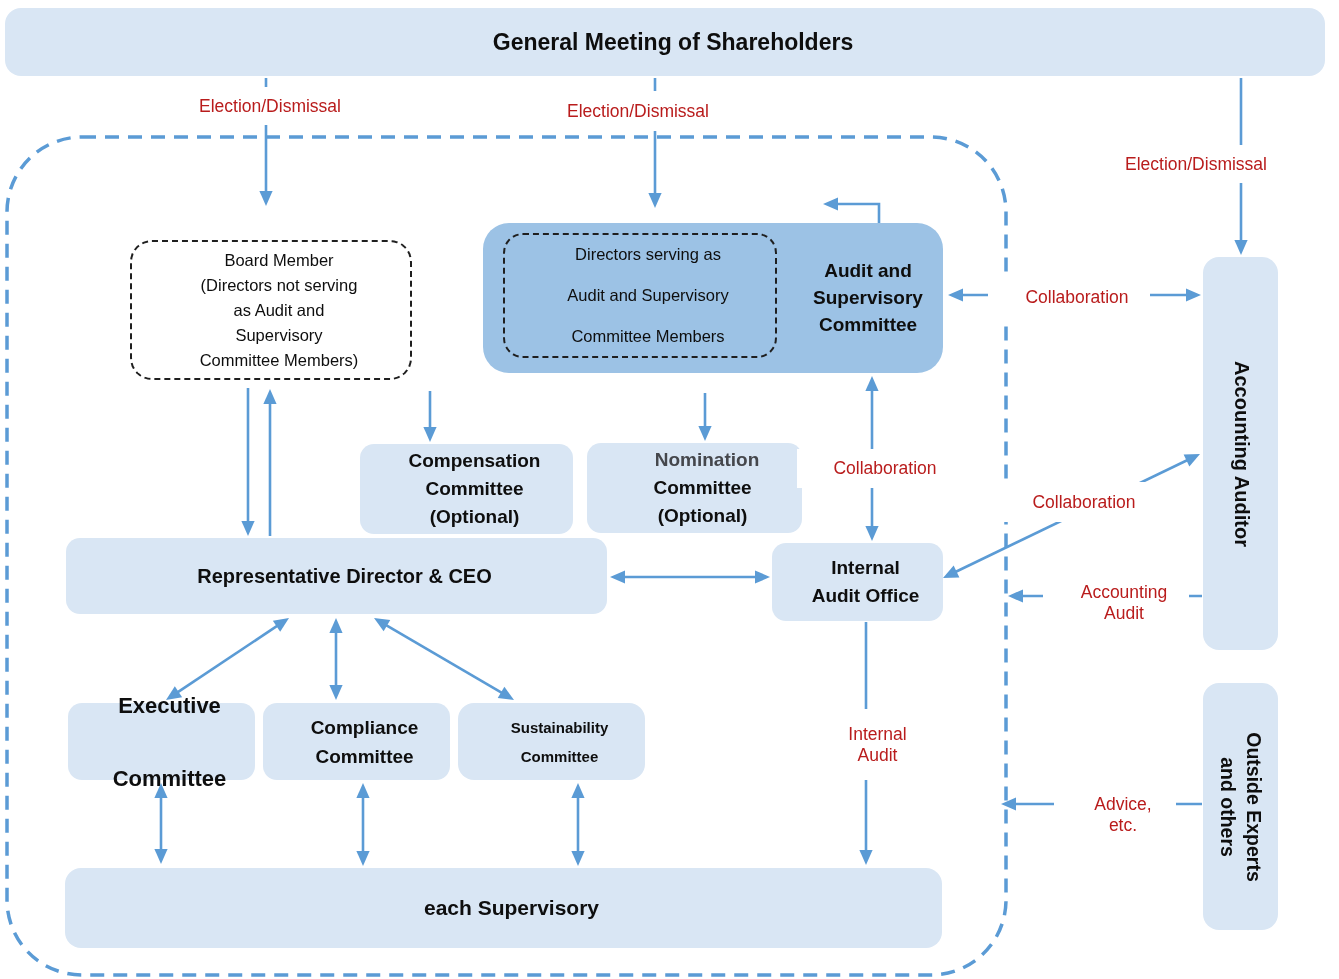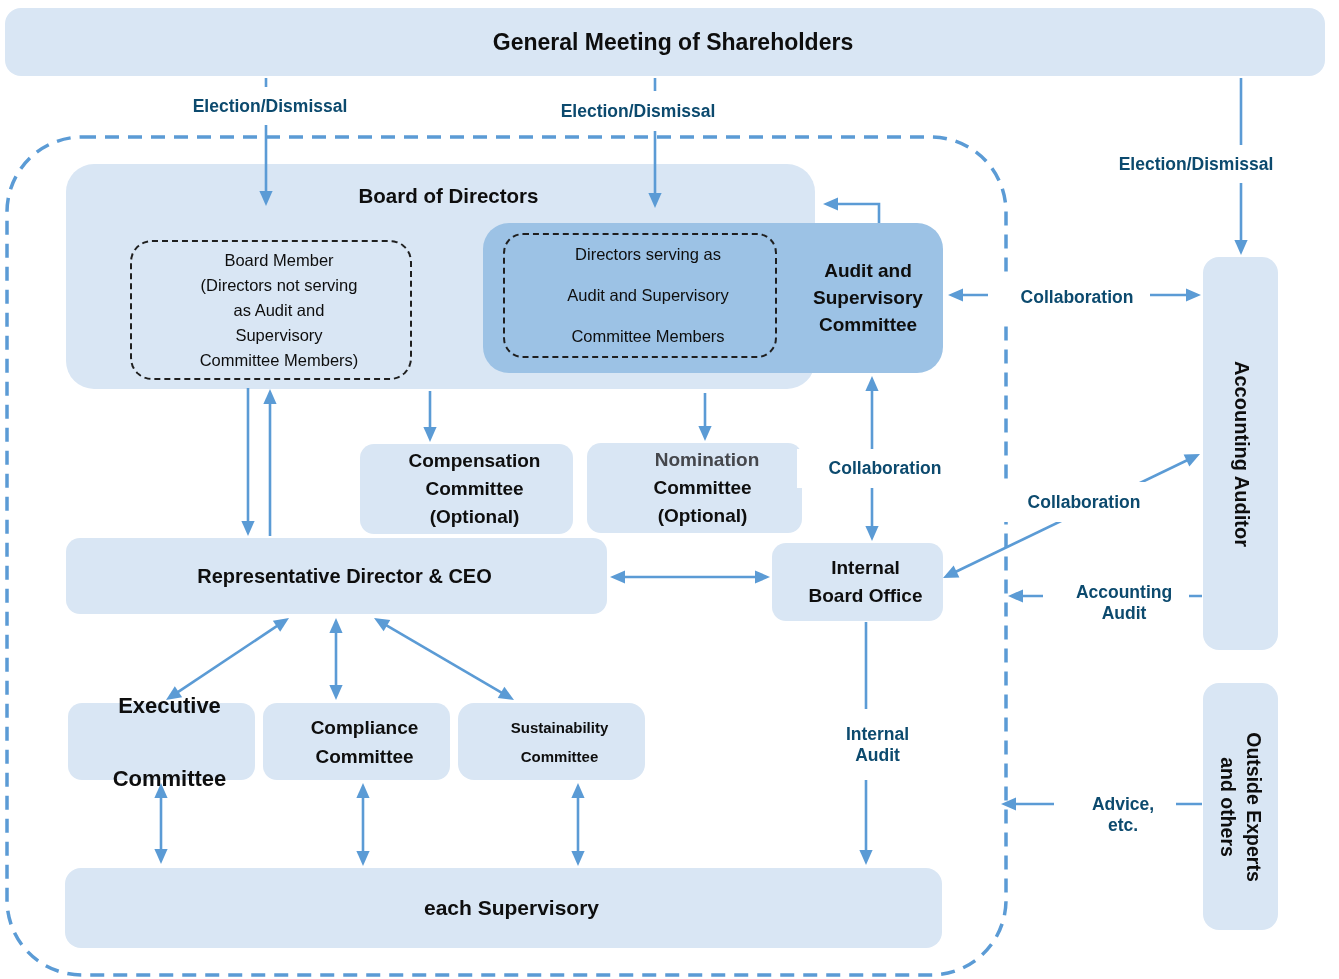--- a/index.html
+++ b/index.html
@@ -14,21 +14,21 @@
     text-align:center;font-weight:bold;color:#0e0e0e;
   }
   .box.dark{background:var(--dark,#9cc2e5);}
   .dashedbox{
     border:2.5px dashed #1f1f1f;border-radius:22px;background:transparent;
     display:flex;flex-direction:column;align-items:center;justify-content:center;
     text-align:center;font-weight:normal;
   }
   .wlabel{
     background:#ffffff;display:flex;flex-direction:column;align-items:center;justify-content:center;
-    text-align:center;font-size:17.5px;line-height:21px;color:#0c4a6e;z-index:10;font-weight:bold;
+    text-align:center;font-size:17.5px;line-height:21px;color:#b91c1c;z-index:10;
   }
   .line{display:block;}
   .grey{color:var(--nomgrey,#45474c);margin-left:9px;}
   .vwrap{overflow:visible;}
   .vinner{
     position:absolute;left:50%;top:50%;transform:translate(-50%,-50%) rotate(90deg);
     display:flex;flex-direction:column;align-items:center;justify-content:center;
     text-align:center;font-weight:bold;white-space:nowrap;
   }
   svg.connectors{position:absolute;left:0;top:0;z-index:5;pointer-events:none;}
@@ -134,23 +134,20 @@
         <polyline points="578,795 578,854" fill="none" stroke="#5b9bd5" stroke-width="2.6"></polyline>
         <polygon points="578,866 571.4,851 584.6,851" fill="#5b9bd5"></polygon>
         <polygon points="578,783 584.6,798 571.4,798" fill="#5b9bd5"></polygon>
       </g>
     </svg>
 
   <div class="abs box boxlayer" style="left:5px;top:8px;width:1320px;height:68px;border-radius:16px;font-size:23px;">
     <span>General Meeting of Shareholders</span>
   </div>
 
-  <div class="abs box boxlayer" style="left:66px;top:164px;width:749px;height:225px;border-radius:28px;justify-content:flex-start;padding-top:20px;font-size:20.5px;">
-    <span>Board of Directors</span>
-  </div>
 
   <div class="abs box dark boxlayer" style="left:483px;top:223px;width:460px;height:150px;border-radius:26px;"></div>
 
   <div class="abs dashedbox boxlayer" style="left:503px;top:233px;width:274px;height:125px;border-radius:20px;font-size:16.5px;line-height:25px;gap:16px;">
     <span class="line">Directors serving as</span>
     <span class="line">Audit and Supervisory</span>
     <span class="line">Committee Members</span>
   </div>
 
   <div class="abs boxlayer" style="left:779px;top:240px;width:162px;height:114px;display:flex;flex-direction:column;align-items:center;justify-content:center;text-align:center;font-weight:bold;font-size:19px;line-height:27px;z-index:2;">
@@ -178,21 +175,21 @@
     <span class="line">Committee</span>
     <span class="line">(Optional)</span>
   </div>
 
   <div class="abs box boxlayer" style="left:66px;top:538px;width:541px;height:76px;font-size:20px;">
     <span>Representative Director &amp; CEO</span>
   </div>
 
   <div class="abs box boxlayer" style="left:772px;top:543px;width:171px;height:78px;font-size:19px;line-height:28px;">
     <span class="line">Internal</span>
-    <span class="line">Board Office</span>
+    <span class="line">Audit Office</span>
   </div>
 
   <div class="abs box boxlayer" style="left:68px;top:703px;width:187px;height:77px;font-size:22px;line-height:29px;gap:44px;">
     <span class="line">Executive</span>
     <span class="line">Committee</span>
   </div>
 
   <div class="abs box boxlayer" style="left:263px;top:703px;width:187px;height:77px;font-size:19px;line-height:29px;">
     <span class="line">Compliance</span>
     <span class="line">Committee</span>

